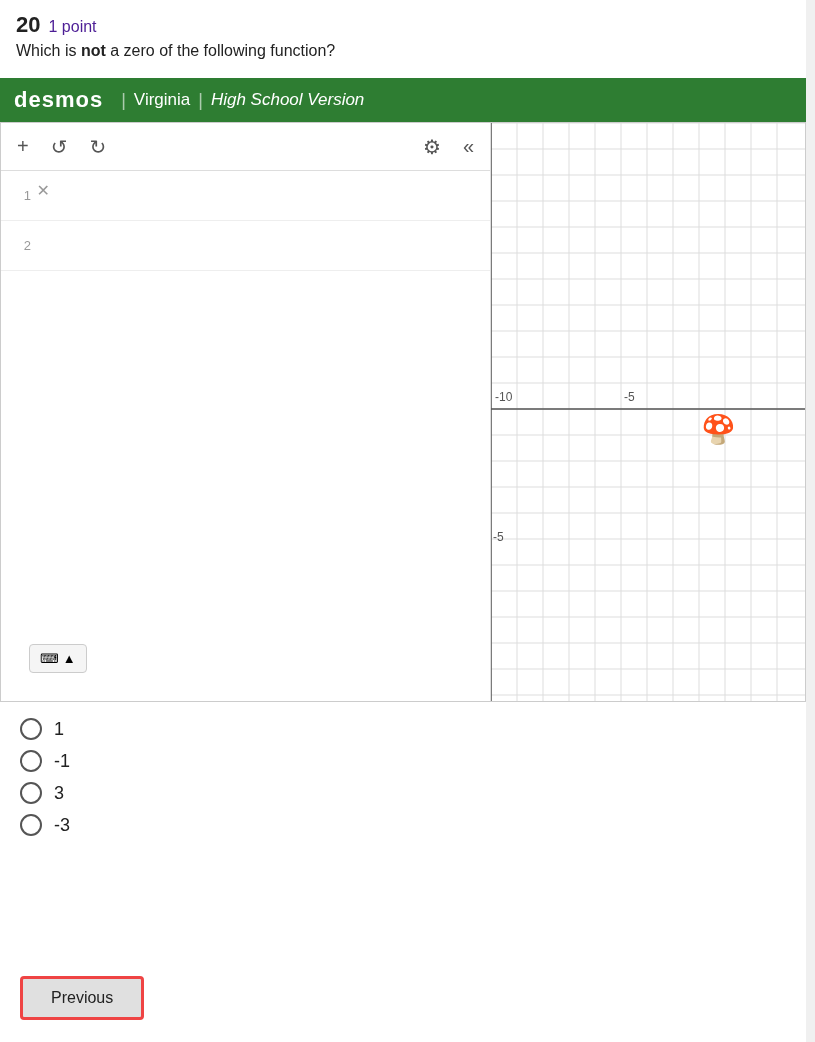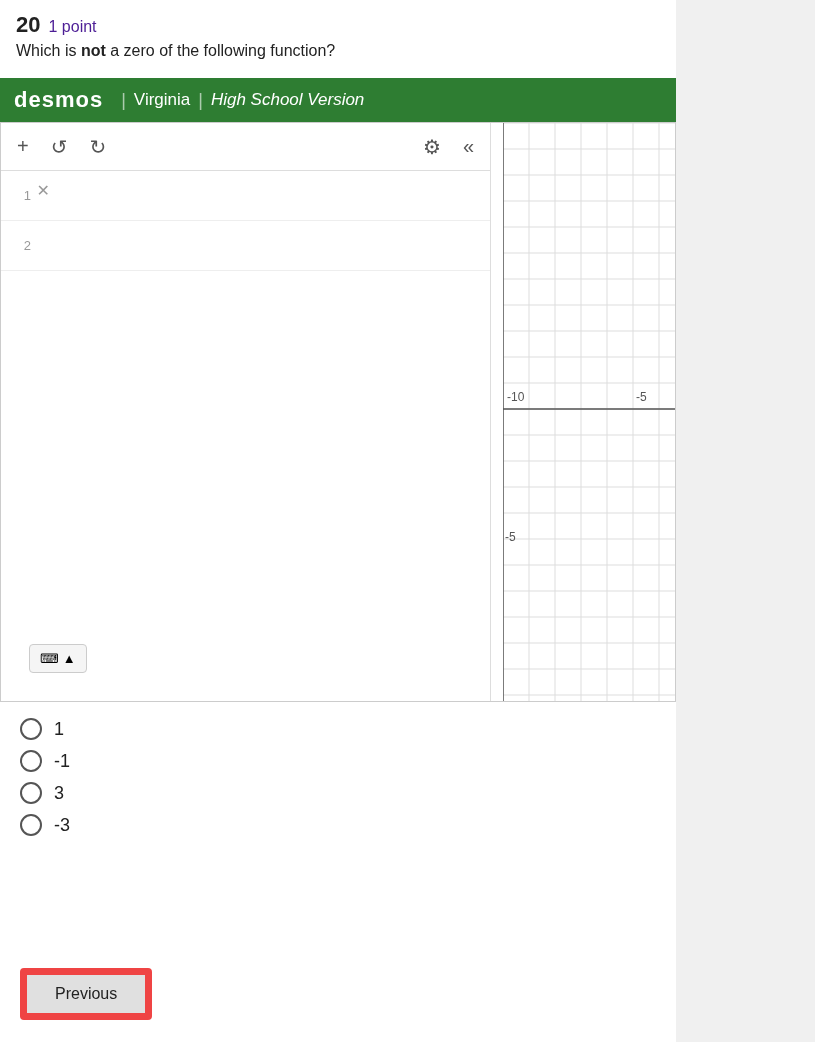--- a/index.html
+++ b/index.html
@@ -6,21 +6,21 @@
     body {
       font-family: Arial, sans-serif;
       background: #f0f0f0;
       width: 815px;
       min-height: 1042px;
       position: relative;
       overflow: hidden;
     }
 
     .page-container {
-      width: 676px;
+      width: 806px;
       min-height: 1042px;
       background: #fff;
       position: relative;
     }
 
     
     .question-header {
       padding: 12px 16px 6px 16px;
       background: #fff;
     }
@@ -163,21 +163,20 @@
       color: #999;
       cursor: pointer;
     }
 
     
     .graph-panel {
       flex: 1;
       background: #be185d;
       position: relative;
       overflow: hidden;
-      margin-left: 12px;
     }
 
     
     .keyboard-btn {
       position: absolute;
       bottom: 14px;
       left: 14px;
       background: #f5f5f5;
       border: 1px solid #ccc;
       border-radius: 4px;
@@ -217,21 +216,21 @@
       font-size: 18px;
       color: #222;
     }
 
     
     .previous-btn {
       position: absolute;
       bottom: 22px;
       left: 20px;
       background: #e0e0e0;
-      border: 7px solid #ef4444;
+      border: 3px solid #ef4444;
       border-radius: 4px;
       padding: 10px 28px;
       font-size: 16px;
       cursor: pointer;
       color: #222;
     }
 
     
     .graph-svg {
       position: absolute;

